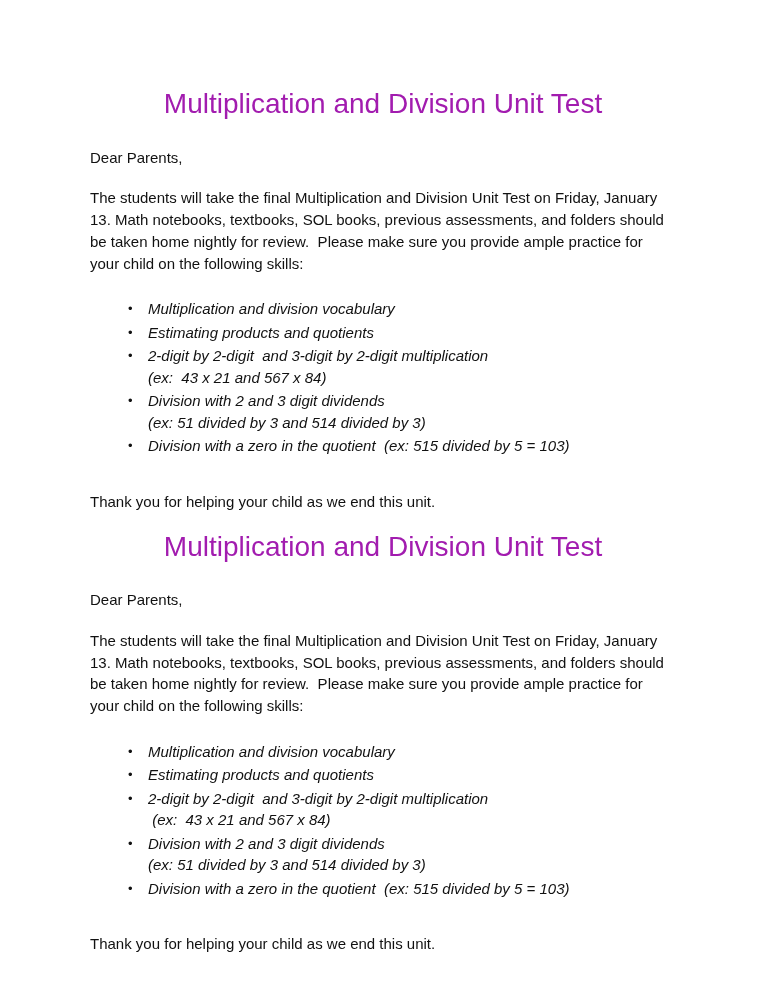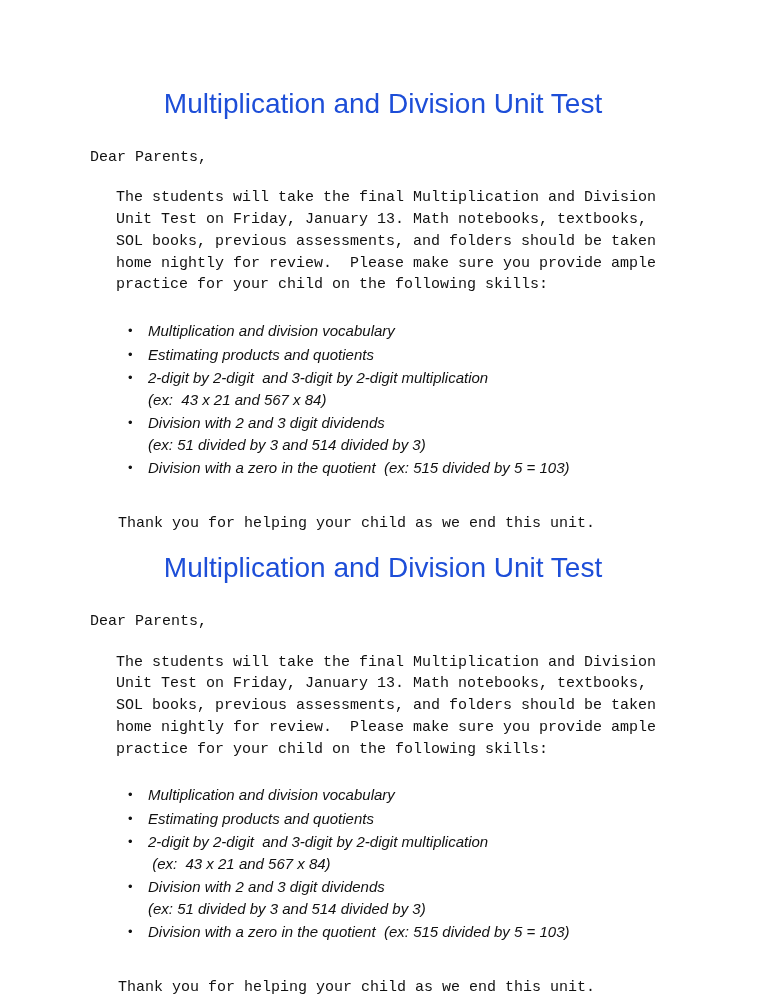--- a/index.html
+++ b/index.html
@@ -12,30 +12,29 @@
     color: #111111;
     font-family: "Liberation Sans", sans-serif;
     font-size: 15px;
     line-height: 1.45;
   }
   .doc-title {
     font-size: 28px;
     font-weight: 400;
     text-align: center;
     margin: 0 0 22px 0;
-    color: #1d4ed8;
+    color: #a21caf;
   }
   .letter-section.second { margin-top: 14px; }
   p {
     margin: 0 0 19px 0;
     white-space: pre-wrap;
-    font-family: Liberation Mono, monospace;
   }
   .salutation { margin-bottom: 19px; }
-  .intro { margin-bottom: 24px; margin-left: 26px; }
+  .intro { margin-bottom: 24px; }
   .bullets {
     list-style: none;
     margin: 0 0 16px 0;
     padding: 0 0 0 38px;
   }
   .bullets li {
     display: flex;
     align-items: flex-start;
     margin: 0 0 2px 0;
   }
@@ -45,21 +44,21 @@
     font-size: 13px;
     line-height: 21.5px;
   }
   .li-body { flex: 1; }
   .li-line {
     display: block;
     white-space: pre-wrap;
     line-height: 21.5px;
     font-style: italic;
   }
-  .closing { margin-top: 34px; margin-bottom: 10px; margin-left: 28px; }
+  .closing { margin-top: 34px; margin-bottom: 10px; }
 </style>
 </head>
 <body>
 
 <div class="page">
 
   <section class="letter-section">
     <h1 class="doc-title">Multiplication and Division Unit Test</h1>
     <p class="salutation">Dear Parents,</p>
     <p class="intro">The students will take the final Multiplication and Division Unit Test on Friday, January 13. Math notebooks, textbooks, SOL books, previous assessments, and folders should be taken home nightly for review.  Please make sure you provide ample practice for your child on the following skills:</p>

